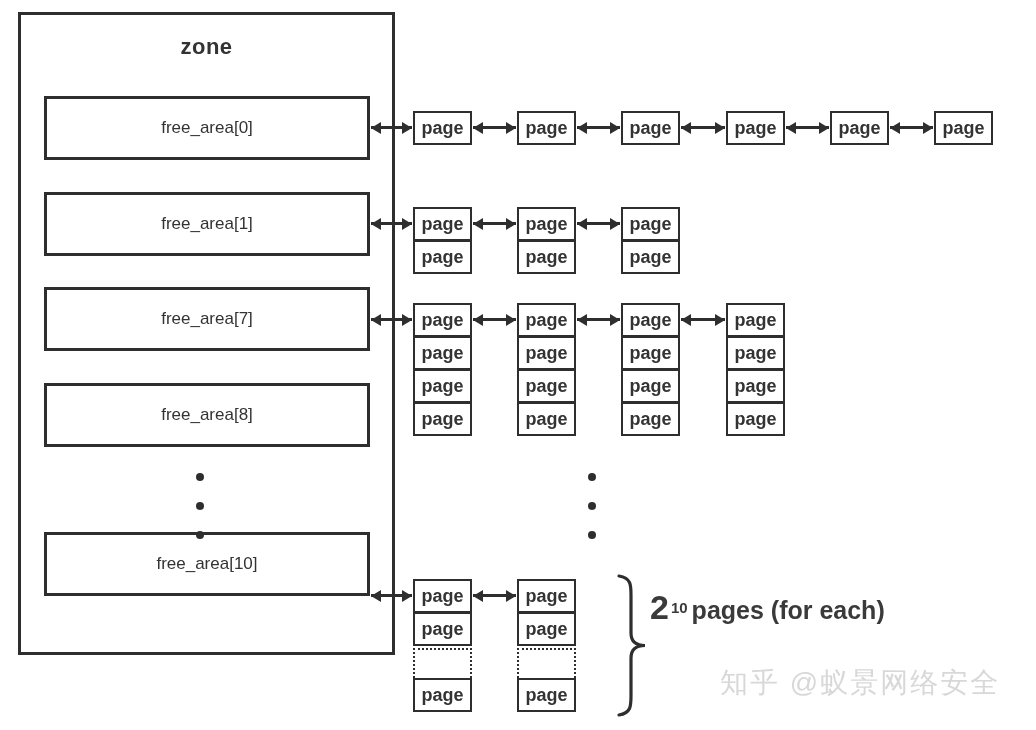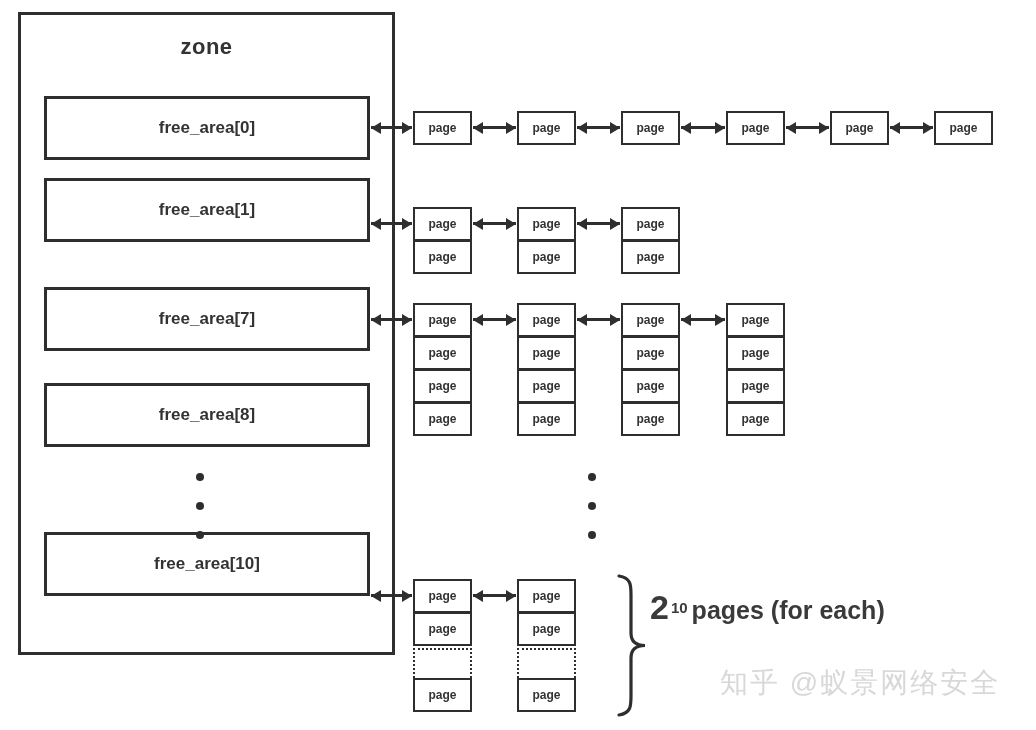--- a/index.html
+++ b/index.html
@@ -23,27 +23,27 @@
   }
   .zone-title{
     left:18px;top:34px;width:377px;
     text-align:center;font-size:22px;font-weight:bold;color:var(--text);
     letter-spacing:0.5px;
   }
   .fa{
     left:44px;width:326px;height:64px;
     border:3px solid var(--line);background:#ffffff;
     display:flex;align-items:center;justify-content:center;
-    font-size:17px;font-weight:bold;color:var(--text);
+    font-size:17px;font-weight:normal;color:var(--text);
   }
   .page{
     width:59px;height:34px;
     border:2px solid var(--line);background:#ffffff;
     display:flex;align-items:center;justify-content:center;
-    font-size:12px;font-weight:bold;color:var(--text);
+    font-size:18px;font-weight:bold;color:var(--text);
   }
   .gap{
     width:59px;height:30px;
     border:2px dotted var(--line);
     border-bottom:none;
     background:#ffffff;
   }
   
   .arrow{height:3px;background:var(--line);}
   .arrow::before{
@@ -77,21 +77,21 @@
 <body>
 
 <div id="stage">
 
   <div class="abs zone-box"></div>
   <div class="abs zone-title">zone</div>
 
   <div class="abs fa" style="top:96px">
       <span>free_area[0]</span>
     </div>
-  <div class="abs fa" style="top:178px">
+  <div class="abs fa" style="top:192px">
       <span>free_area[1]</span>
     </div>
   <div class="abs fa" style="top:287px">
       <span>free_area[7]</span>
     </div>
   <div class="abs fa" style="top:383px">
       <span>free_area[8]</span>
     </div>
   <div class="abs fa" style="top:532px">
       <span>free_area[10]</span>

